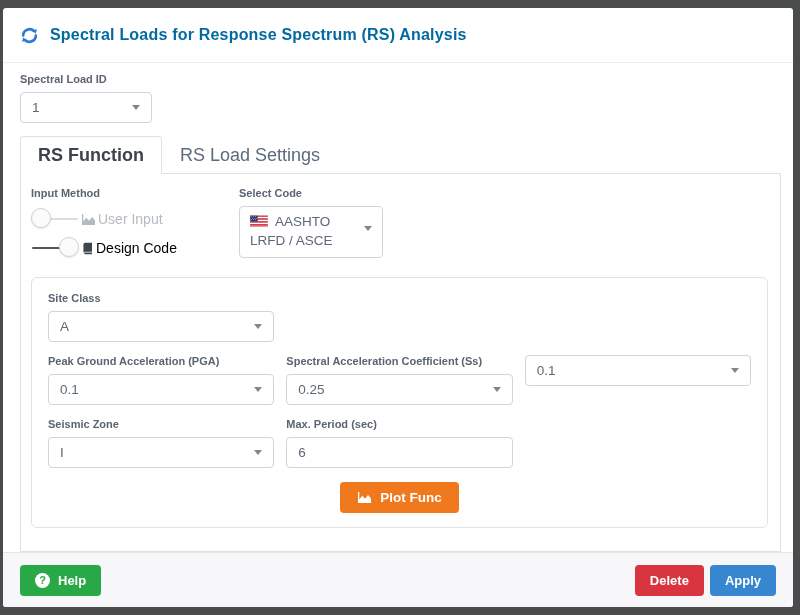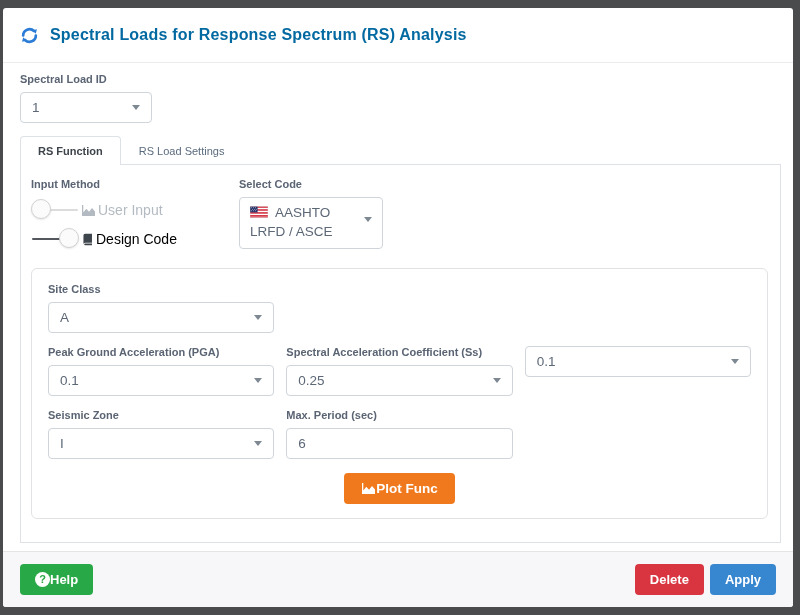--- a/index.html
+++ b/index.html
@@ -24,21 +24,21 @@
   .select{
     height:31px;border:1px solid #cfd5db;border-radius:4px;background:#fff;
     display:flex;align-items:center;justify-content:space-between;
     padding:0 11px;font-size:13.5px;color:#5d6877;cursor:pointer;box-sizing:border-box;
   }
   .caret{width:0;height:0;border-left:4px solid transparent;border-right:4px solid transparent;
     border-top:5px solid #7e8893;flex:0 0 auto;}
   .id-select{width:132px;}
   
   .tabs{display:flex;margin-top:13px;position:relative;z-index:2;}
-  .tab{padding:8px 17px;font-size:11px;color:#5b6b7e;cursor:pointer;
+  .tab{padding:8px 17px;font-size:18px;color:#5b6b7e;cursor:pointer;
     border:1px solid transparent;border-bottom:none;border-radius:4px 4px 0 0;margin-bottom:-1px;}
   .tab.active{background:#fff;border-color:#dee2e6;font-weight:bold;color:#3e444b;}
   .tab-pane{border:1px solid #dee2e6;padding:13px 12px 23px 10px;box-sizing:border-box;}
   
   .top-row{display:flex;align-items:flex-start;}
   .input-method{width:208px;flex:0 0 auto;}
   .im-row{display:flex;align-items:center;gap:2px;height:26px;margin-top:3px;font-size:14px;}
   .im-row.disabled{color:#b4bac1;}
   .im-row.enabled{color:#000000;}
   .switch{position:relative;width:48px;height:20px;flex:0 0 auto;cursor:pointer;}
@@ -57,21 +57,21 @@
   
   .fields-card{border:1px solid #e2e2e4;border-radius:6px;margin-top:16px;
     padding:14px 16px 14px;}
   .grid{display:grid;grid-template-columns:repeat(3,1fr);column-gap:12px;row-gap:13px;}
   .cell{min-width:0;}
   .text-input{width:100%;height:31px;border:1px solid #cfd5db;border-radius:4px;
     padding:0 11px;font-size:13.5px;color:#5d6877;box-sizing:border-box;font-family:inherit;outline:none;}
   .plot-row{text-align:center;margin-top:14px;}
   
   .btn{border:none;border-radius:4px;color:#fff;font-weight:bold;font-size:13px;
-    padding:8px 15px;display:inline-flex;align-items:center;cursor:pointer;font-family:inherit;}
+    padding:8px 15px;display:inline-flex;align-items:center;gap:8px;cursor:pointer;font-family:inherit;}
   .btn-plot{background:#f0791d;font-size:13.5px;padding:8px 17px;}
   .btn-help{background:#29a847;}
   .btn-delete{background:#d83540;}
   .btn-apply{background:#3787d0;}
   .qmark{width:15px;height:15px;border-radius:50%;background:#fff;color:#29a847;
     display:inline-flex;align-items:center;justify-content:center;
     font-size:11px;font-weight:bold;line-height:1;}
   
   .modal-footer{flex:0 0 auto;border-top:1px solid #e4e4e6;background:#f7f7f9;
     padding:12px 17px;display:flex;align-items:center;justify-content:space-between;}

